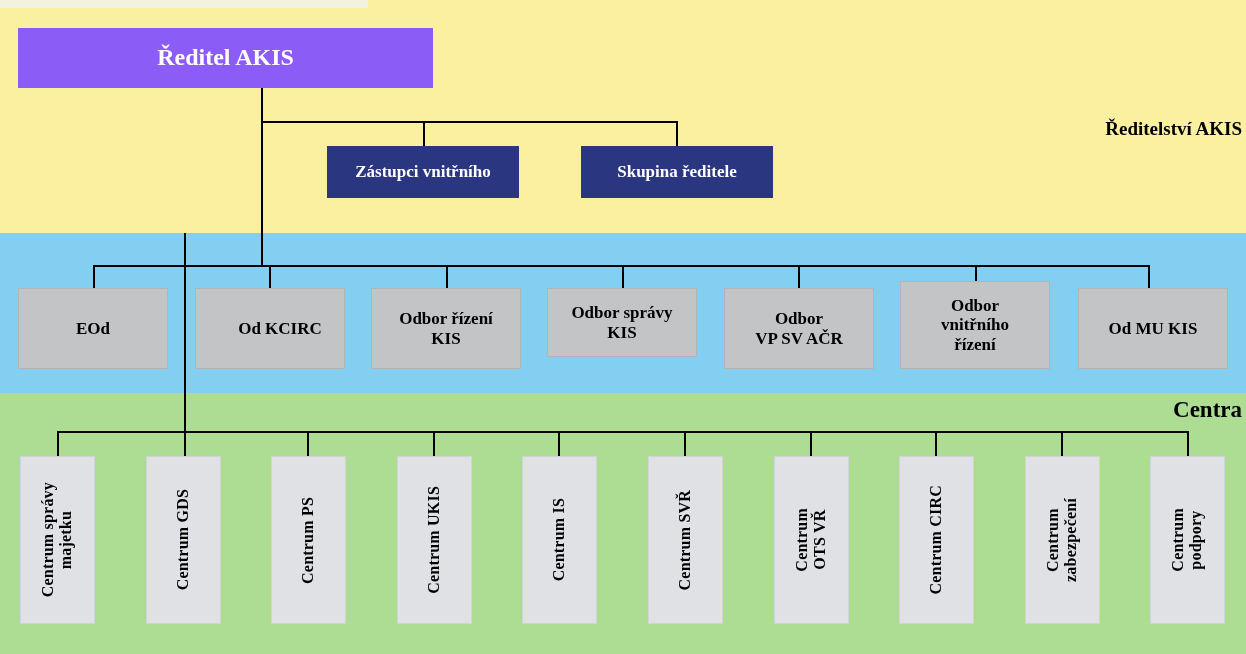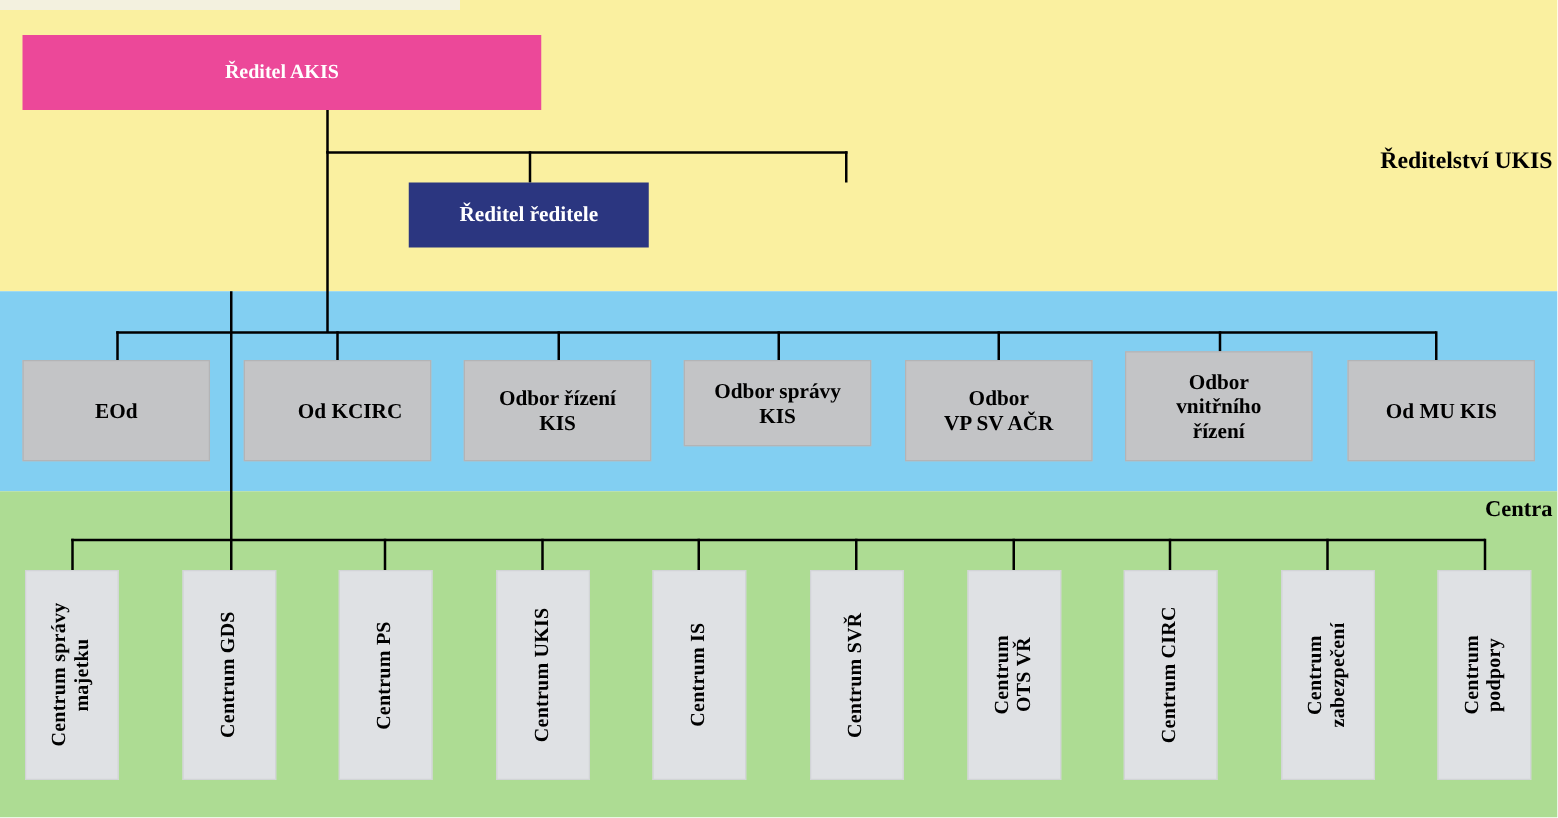--- a/index.html
+++ b/index.html
@@ -50,23 +50,23 @@
     position: absolute;
     box-sizing: border-box;
     display: flex;
     align-items: center;
     justify-content: center;
     text-align: center;
     font-weight: bold;
     line-height: 1.15;
   }
   .box-director {
-    background: #ec4899;
+    background: #8b5cf6;
     color: #ffffff;
-    font-size: 16px;
+    font-size: 24px;
     font-family: Liberation Serif, serif;
   }
   .box-deputy {
     background: #2b3680;
     color: #ffffff;
     font-size: 17px;
   }
   .box-dept {
     background: #c3c4c6;
     color: #000000;
@@ -99,38 +99,38 @@
     top: 30px;
   }
   #label-direction {
     color: #000000;
     font-size: 19px;
     right: 4px;
     top: 118px;
   }
   #label-centres {
     color: #000000;
-    font-size: 18px;
+    font-size: 23px;
     right: 4px;
     top: 397px;
   }
 </style>
 </head>
 <body>
 
 <div id="canvas">
 
   <div id="top-strip"></div>
   <div id="top-strip-right"></div>
 
   <div class="band" id="band-direction"></div>
   <div class="band" id="band-departments"></div>
   <div class="band" id="band-centres"></div>
 
-  <div class="label" id="label-direction">Ředitelství UKIS</div>
+  <div class="label" id="label-direction">Ředitelství AKIS</div>
 
   <div class="label" id="label-centres">Centra</div>
 
 
   <div class="line vline" style="left:261px; top:88px; height:34px;"></div>
 
   <div class="line hline" style="left:261px; top:121px; width:417px;"></div>
 
   <div class="line vline" style="left:423px; top:121px; height:25px;"></div>
 
@@ -158,23 +158,26 @@
   <div class="line vline" style="left:810px;  top:431px; height:25px;"></div>
   <div class="line vline" style="left:935px;  top:431px; height:25px;"></div>
   <div class="line vline" style="left:1061px; top:431px; height:25px;"></div>
   <div class="line vline" style="left:1187px; top:431px; height:25px;"></div>
 
   <div class="box box-director" style="left:18px; top:28px; width:415px; height:60px;">
     <span>Ředitel AKIS</span>
   </div>
 
   <div class="box box-deputy" style="left:327px; top:146px; width:192px; height:52px;">
-    <span>Ředitel ředitele</span>
-  </div>
-
+    <span>Zástupci vnitřního</span>
+  </div>
+
+  <div class="box box-deputy" style="left:581px; top:146px; width:192px; height:52px;">
+    <span>Skupina ředitele</span>
+  </div>
 
   <div class="box box-dept" style="left:18px;   top:288px; width:150px; height:81px;">
     <span class="multiline" style="white-space: pre-line; text-align: center;">EOd</span>
   </div>
 
   <div class="box box-dept" style="left:195px;  top:288px; width:150px; height:81px;padding-left:20px;">
     <span class="multiline" style="white-space: pre-line;">Od KCIRC</span>
   </div>
 
   <div class="box box-dept" style="left:371px;  top:288px; width:150px; height:81px;">

